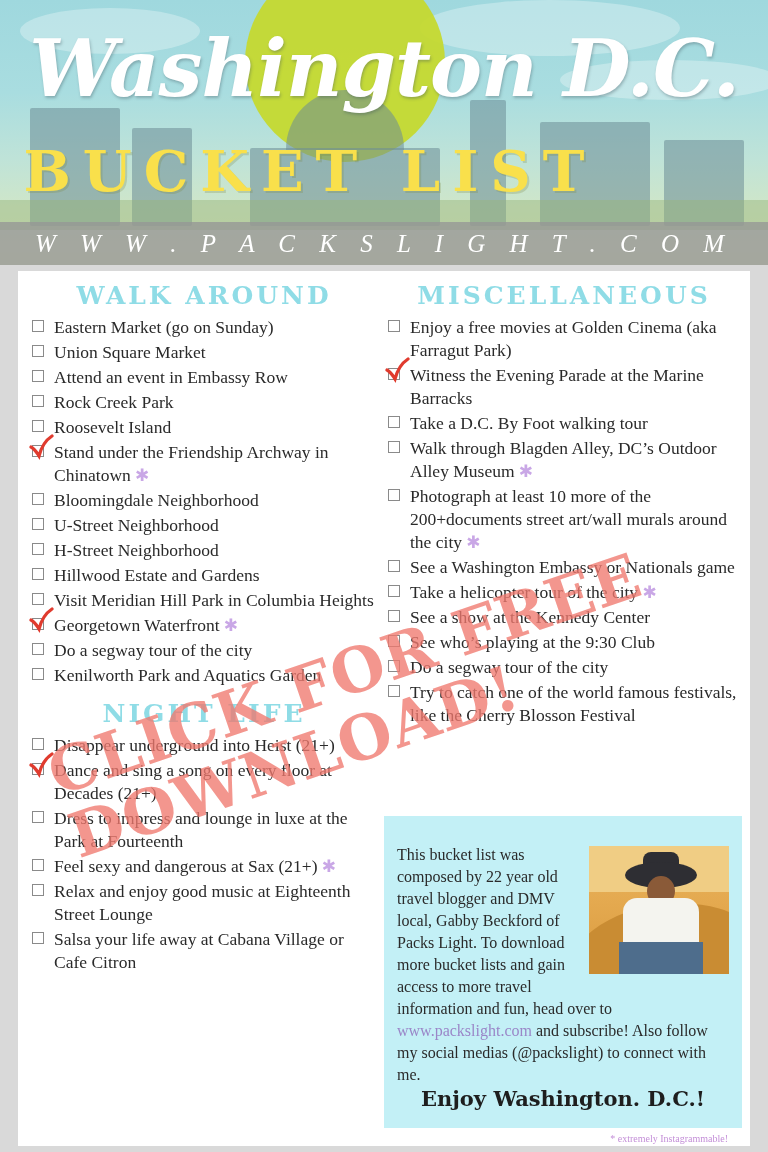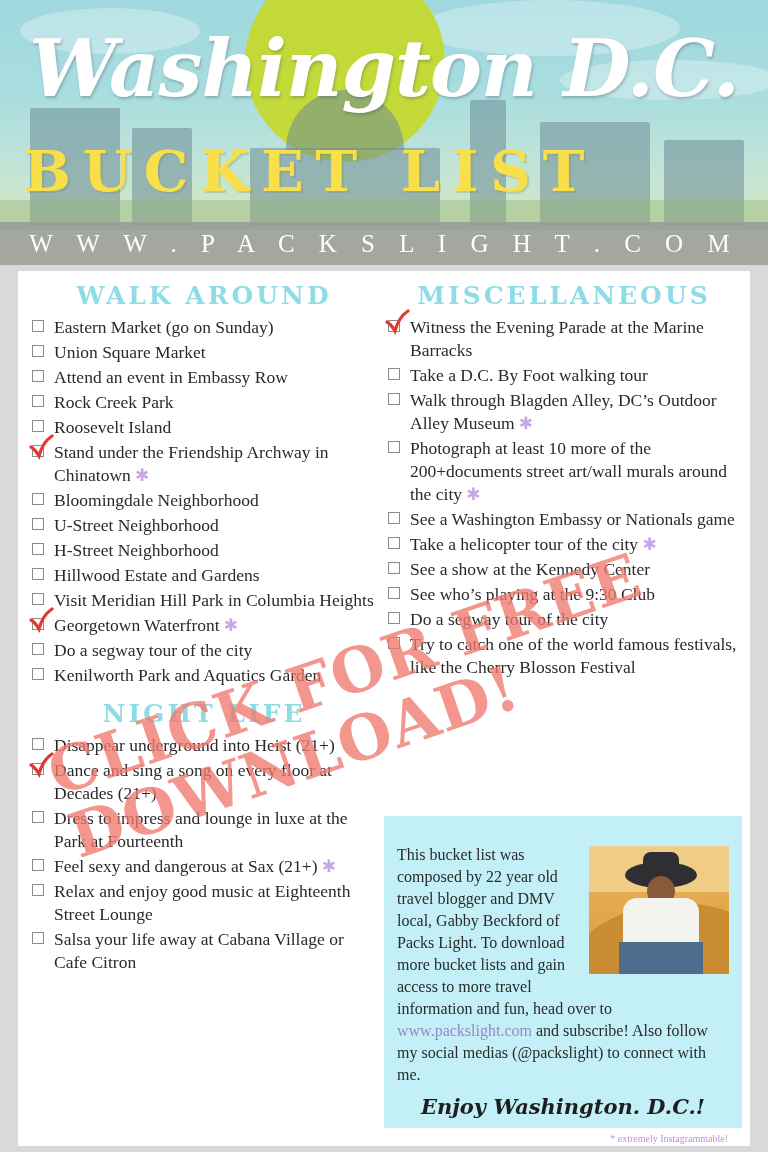--- a/index.html
+++ b/index.html
@@ -65,21 +65,21 @@
     font-weight: bold;
     font-size: 56px;
     line-height: 62px;
     color: #f9e04b;
     letter-spacing: 12px;
     text-shadow: 2px 2px 0 rgba(120,130,60,.25);
   }
   .url-band {
     position: absolute; left: 0; top: 222px; width: 768px; height: 43px;
     background: rgba(150,150,150,0.78);
-    display:flex; align-items:center; justify-content:center;
+    display:flex; align-items:center; justify-content:center;font-style:italic;
   }
   .url-band span {
     color: #ffffff;
     font-family: "Liberation Serif", serif;
     font-size: 25px;
     letter-spacing: 9px;
     font-weight: normal;
   }
 
   
@@ -187,22 +187,21 @@
     background: #4e6d8c;
   }
   .infobox .link { color: #9a86c8; }
   .enjoy {
     clear: both;
     text-align:center;
     font-family:"DejaVu Serif", serif;
     font-weight: bold;
     font-size: 21px;
     color:#1e1e1e;
-    margin-top: 8px;
-    font-style: italic;
+    margin-top: 0;
   }
   .footnote {
     position:absolute; right: 22px; bottom: 2px;
     font-family:"Liberation Serif", serif;
     font-size: 10px;
     color: #c48fd8;
   }
 
   
   .watermark {
@@ -283,21 +282,21 @@
             <li><span class="box"></span><span>Dress to impress and lounge in luxe at the Park at Fourteenth</span></li>
             <li><span class="box"></span><span>Feel sexy and dangerous at Sax (21+)</span><span class="star"> ✱</span></li>
             <li><span class="box"></span><span>Relax and enjoy good music at Eighteenth Street Lounge</span></li>
             <li><span class="box"></span><span>Salsa your life away at Cabana Village or Cafe Citron</span></li>
           </ul>
       </div>
 
       <div class="col col-right">
         <div class="sec-title">MISCELLANEOUS</div>
         <ul class="list" id="list-miscellaneous">
-            <li><span class="box"></span></li>
+            <li><span class="box"></span><span>Enjoy a free movies at Golden Cinema (aka Farragut Park)</span></li>
             <li><span class="box"></span><svg class="check" viewBox="0 0 26 26">
                 <path d="M3 13 C7 15, 9 19, 11 22 C13 14, 18 6, 24 2" stroke="#e03b2e" stroke-width="3.2" fill="none" stroke-linecap="round"></path>
               </svg><span>Witness the Evening Parade at the Marine Barracks</span></li>
             <li><span class="box"></span><span>Take a D.C. By Foot walking tour</span></li>
             <li><span class="box"></span><span>Walk through Blagden Alley, DC’s Outdoor Alley Museum</span><span class="star"> ✱</span></li>
             <li><span class="box"></span><span>Photograph at least 10 more of the 200+documents street art/wall murals around the city</span><span class="star"> ✱</span></li>
             <li><span class="box"></span><span>See a Washington Embassy or Nationals game</span></li>
             <li><span class="box"></span><span>Take a helicopter tour of the city</span><span class="star"> ✱</span></li>
             <li><span class="box"></span><span>See a show at the Kennedy Center</span></li>
             <li><span class="box"></span><span>See who’s playing at the 9:30 Club</span></li>

